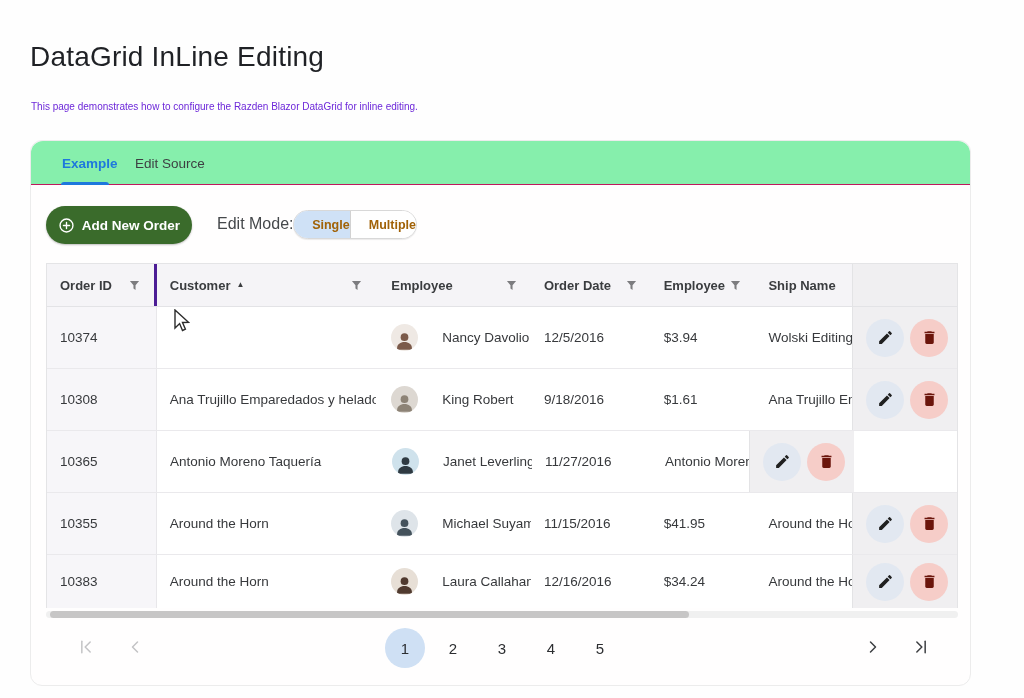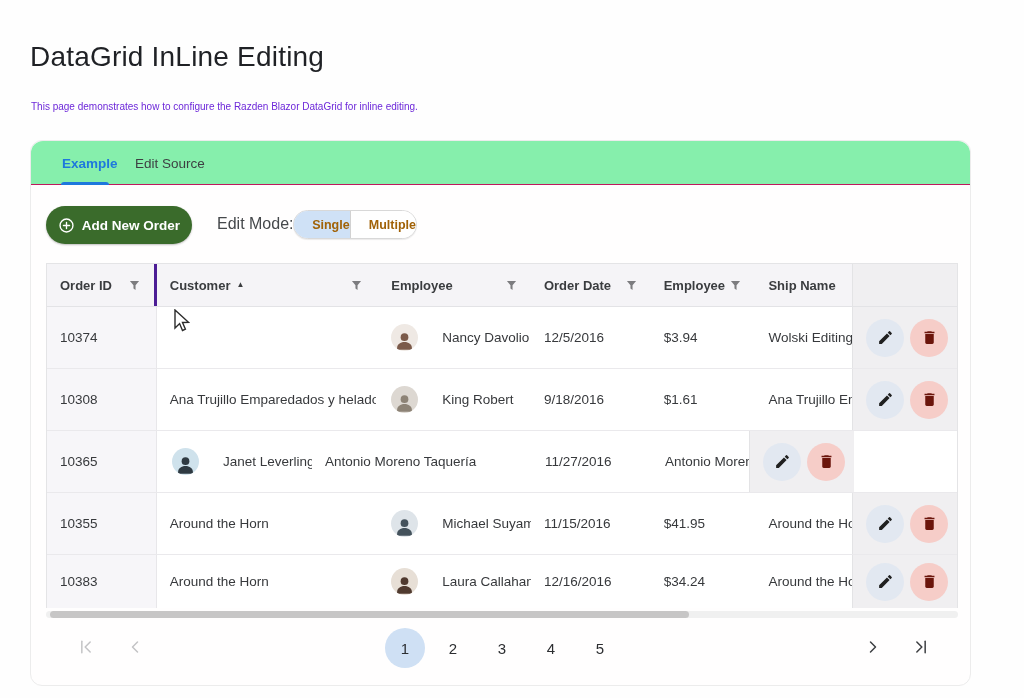--- a/index.html
+++ b/index.html
@@ -205,30 +205,30 @@
           <button class="act-btn act-del">
               <svg width="17" height="17" viewBox="0 0 24 24">
                 <path fill="#6b150b" d="M6 19c0 1.1.9 2 2 2h8c1.1 0 2-.9 2-2V7H6v12zM19 4h-3.5l-1-1h-5l-1 1H5v2h14V4z"></path>
               </svg>
             </button>
         </div>
       </div>
 
       <div class="grow rrow">
         <div class="cell c-id">10365</div>
+        <div class="cell c-cust">Antonio Moreno Taquería</div>
         <div class="cell c-emp">
           <span class="avatar" style="background: rgb(207, 226, 236); color: rgb(47, 58, 66);">
               <svg viewBox="0 0 24 24">
                 <circle cx="12" cy="8.2" r="4.4"></circle>
                 <path d="M3.5 21c0-4.6 3.8-7.2 8.5-7.2s8.5 2.6 8.5 7.2v1.5h-17z"></path>
               </svg>
             </span>
           <span>Janet Leverling</span>
         </div>
-        <div class="cell c-cust">Antonio Moreno Taquería</div>
         <div class="cell c-date">11/27/2016</div>
         <div class="cell c-ship">Antonio Moreno</div>
         <div class="cell c-act">
           <button class="act-btn act-edit">
               <svg width="17" height="17" viewBox="0 0 24 24">
                 <path fill="#202020" d="M3 17.25V21h3.75L17.81 9.94l-3.75-3.75L3 17.25zM20.71 7.04a.9959.9959 0 0 0 0-1.41l-2.34-2.34a.9959.9959 0 0 0-1.41 0l-1.83 1.83 3.75 3.75 1.83-1.83z"></path>
               </svg>
             </button>
           <button class="act-btn act-del">
               <svg width="17" height="17" viewBox="0 0 24 24">

